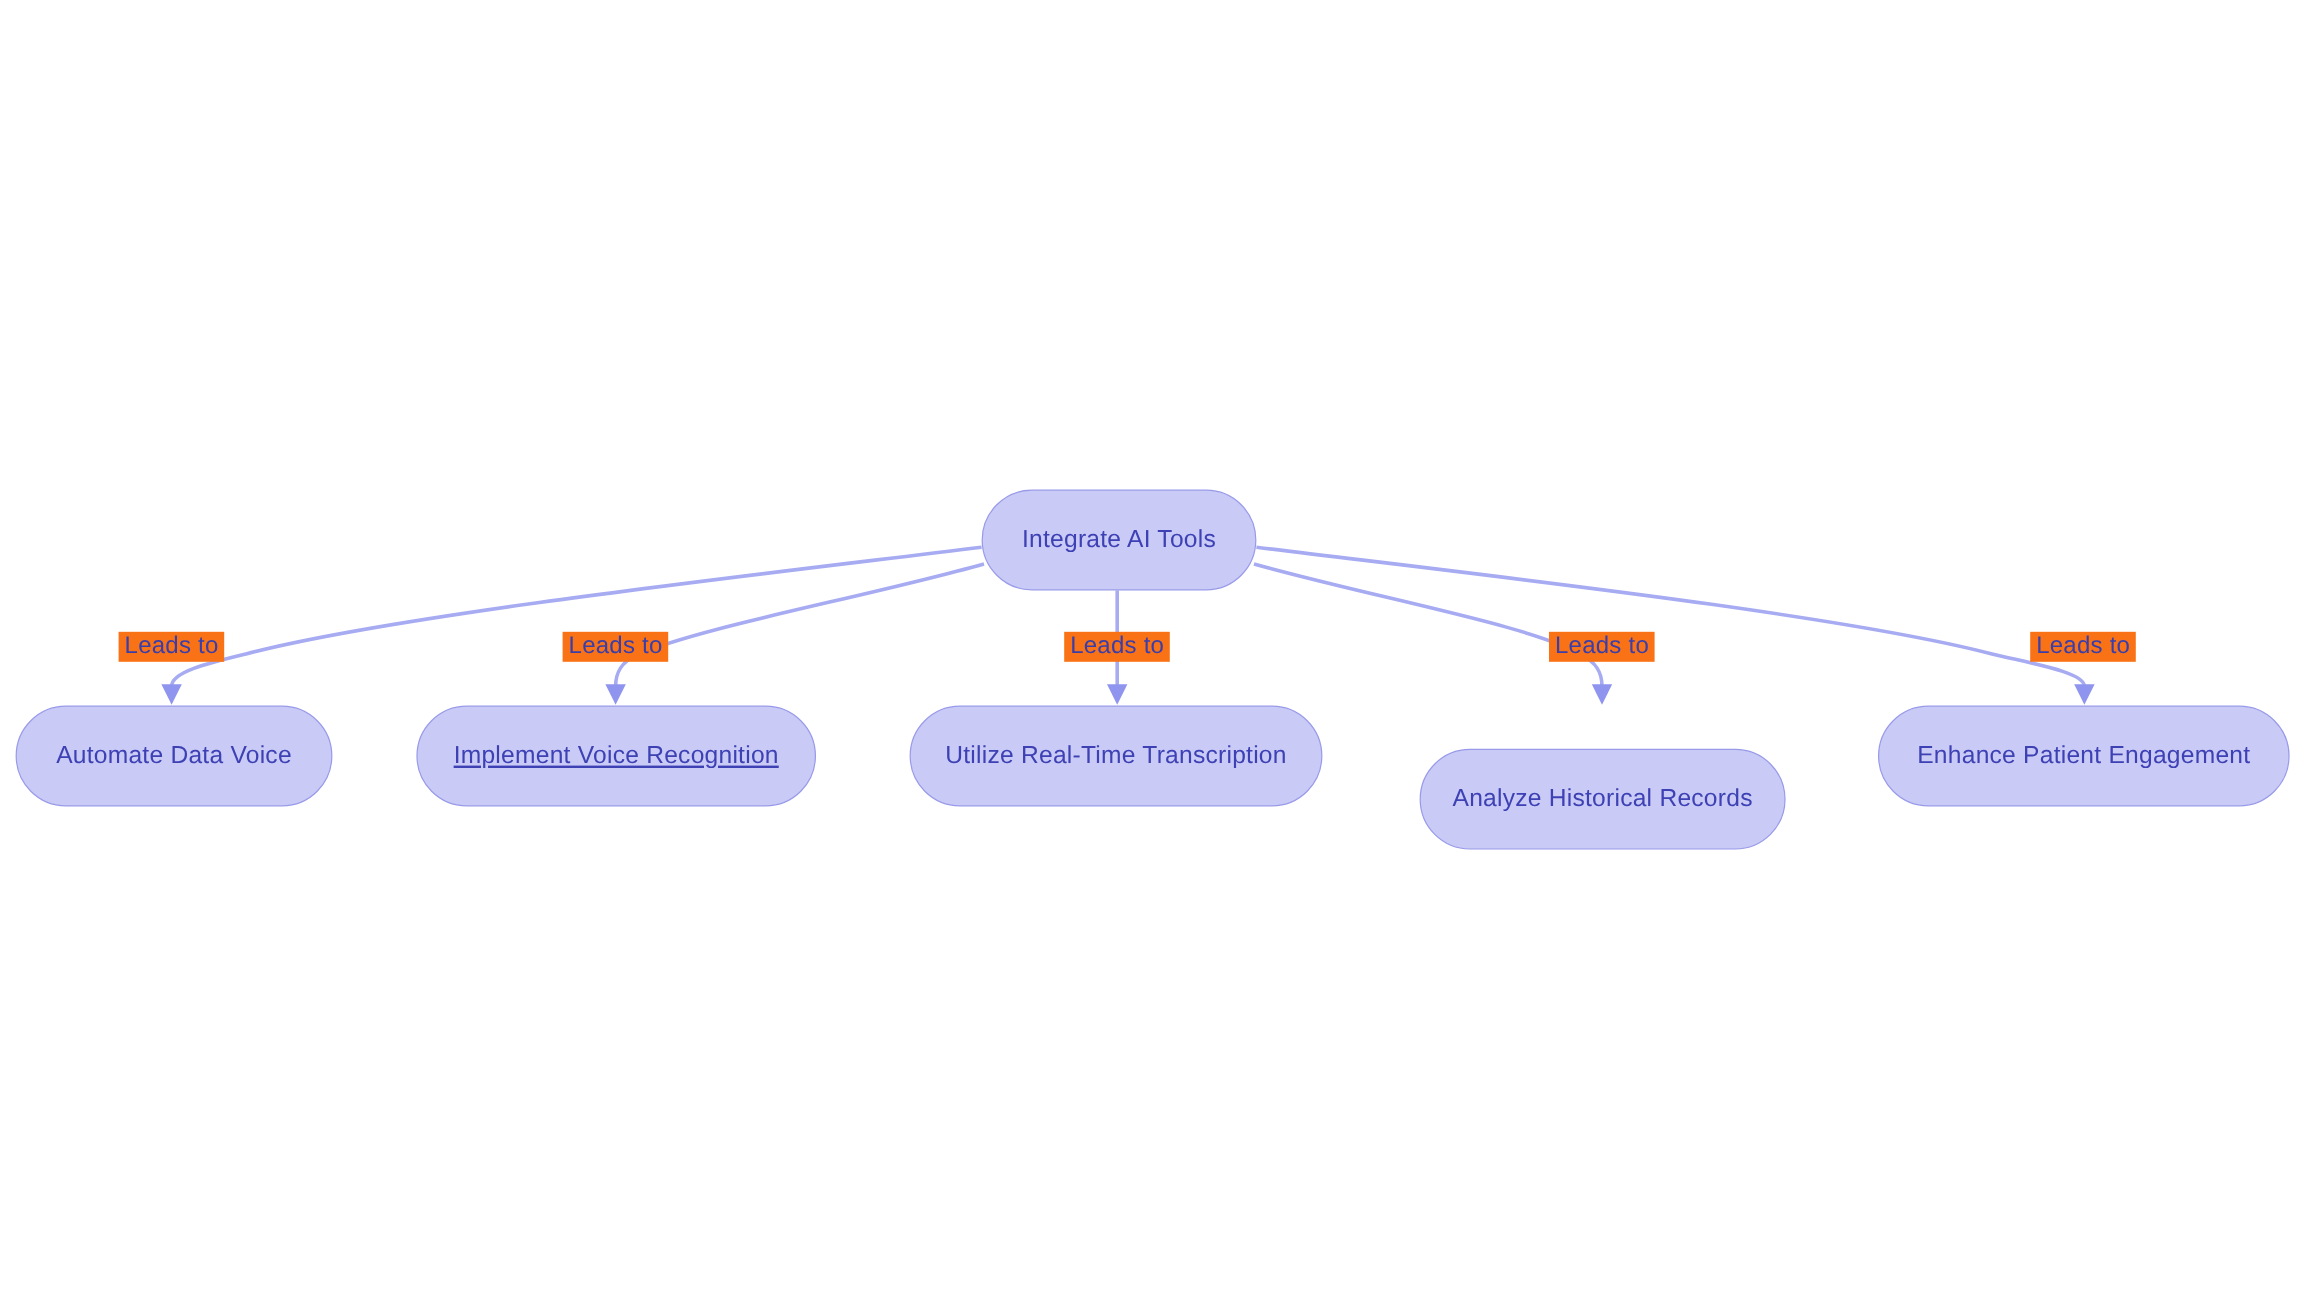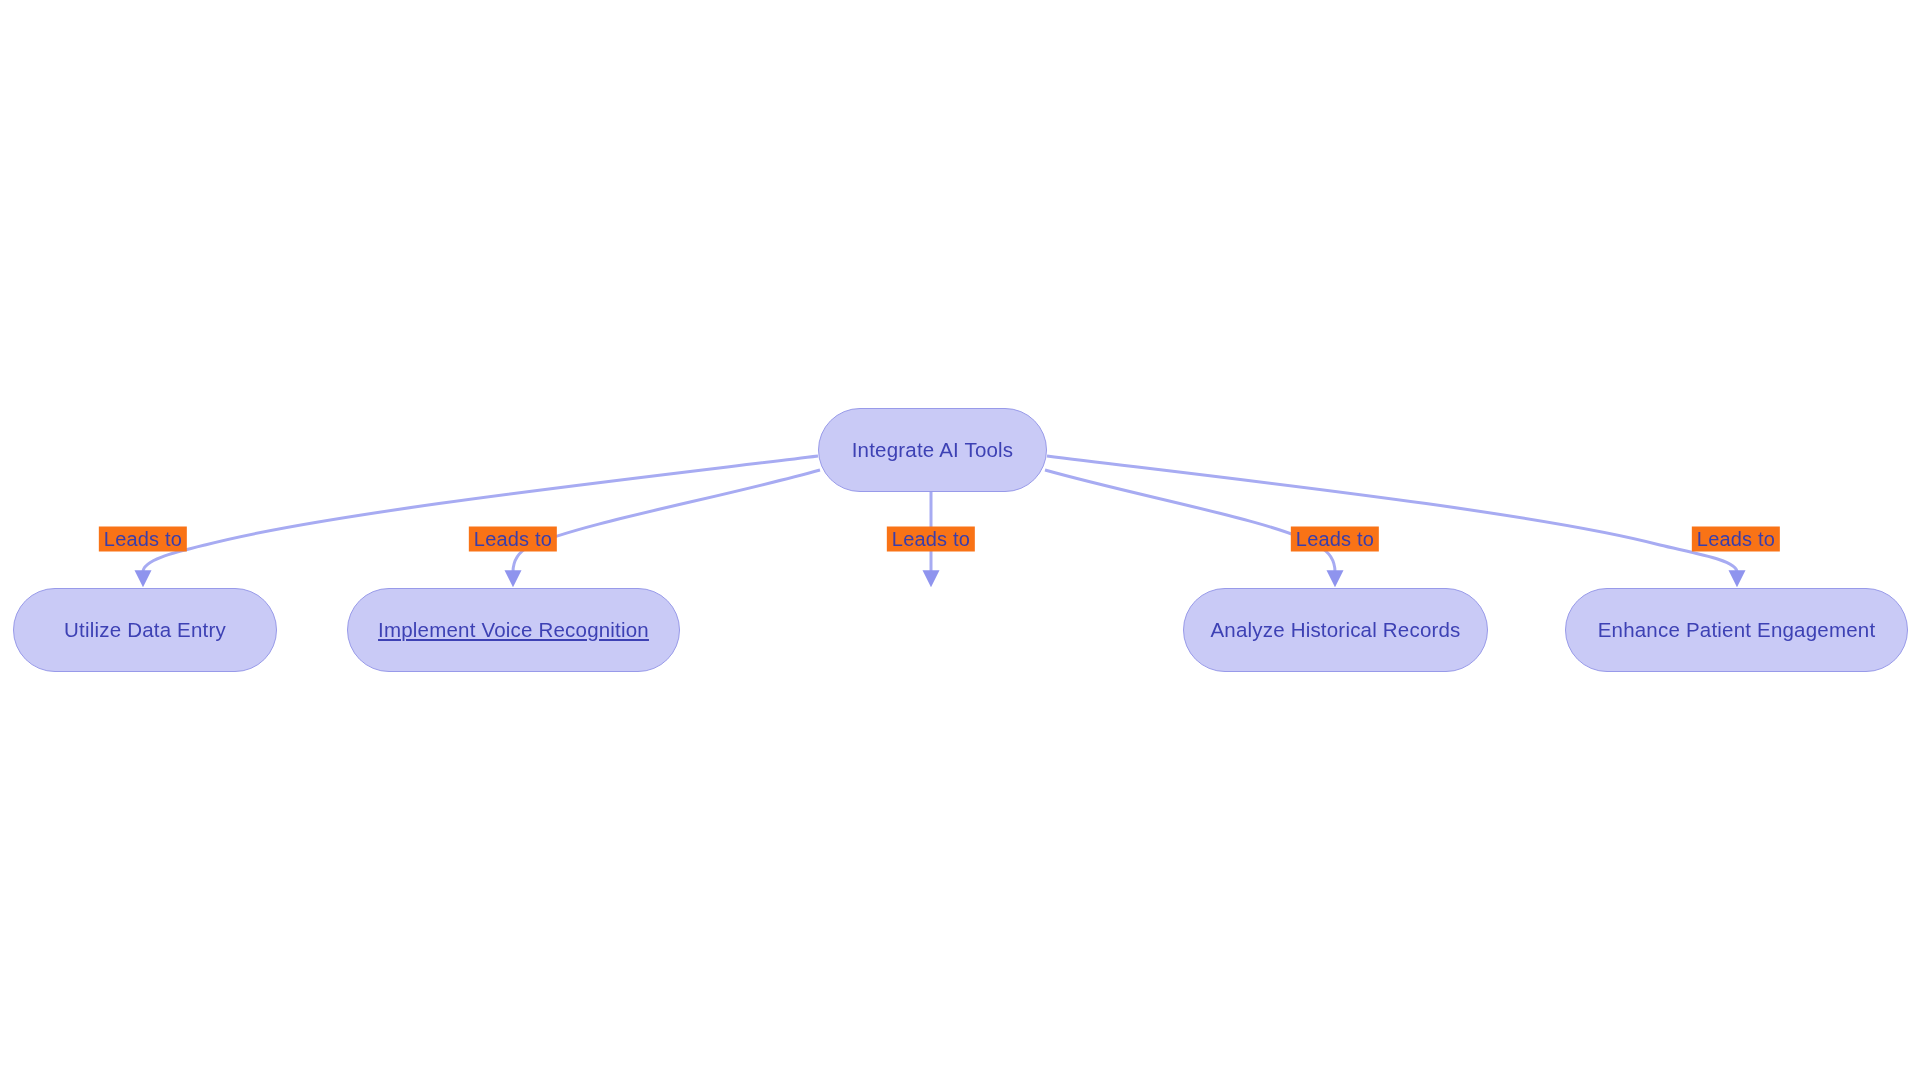--- a/index.html
+++ b/index.html
@@ -73,22 +73,23 @@
   </svg>
 
   <div class="edge-label" style="left: 143px; top: 539px;">Leads to</div>
   <div class="edge-label" style="left: 513px; top: 539px;">Leads to</div>
   <div class="edge-label" style="left: 931px; top: 539px;">Leads to</div>
   <div class="edge-label" style="left: 1335px; top: 539px;">Leads to</div>
   <div class="edge-label" style="left: 1736px; top: 539px;">Leads to</div>
 
   <div class="node" style="left: 818px; top: 408px; width: 229px;">Integrate AI Tools</div>
 
-  <div class="node" style="left: 13px; top: 588px; width: 264px;">Utilize Data Entry</div>
+  <div class="node" style="left: 13px; top: 588px; width: 264px;">Automate Data Voice</div>
 
   <div class="node" style="left: 347px; top: 588px; width: 333px; text-decoration: underline;">Implement Voice Recognition</div>
 
+  <div class="node" style="left: 758px; top: 588px; width: 344px;">Utilize Real-Time Transcription</div>
 
-  <div class="node" style="left: 1183px; top: 588px; width: 305px;">Analyze Historical Records</div>
+  <div class="node" style="left: 1183px; top: 624px; width: 305px;">Analyze Historical Records</div>
 
   <div class="node" style="left: 1565px; top: 588px; width: 343px;">Enhance Patient Engagement</div>
 
 </div>
 
 </body></html>

